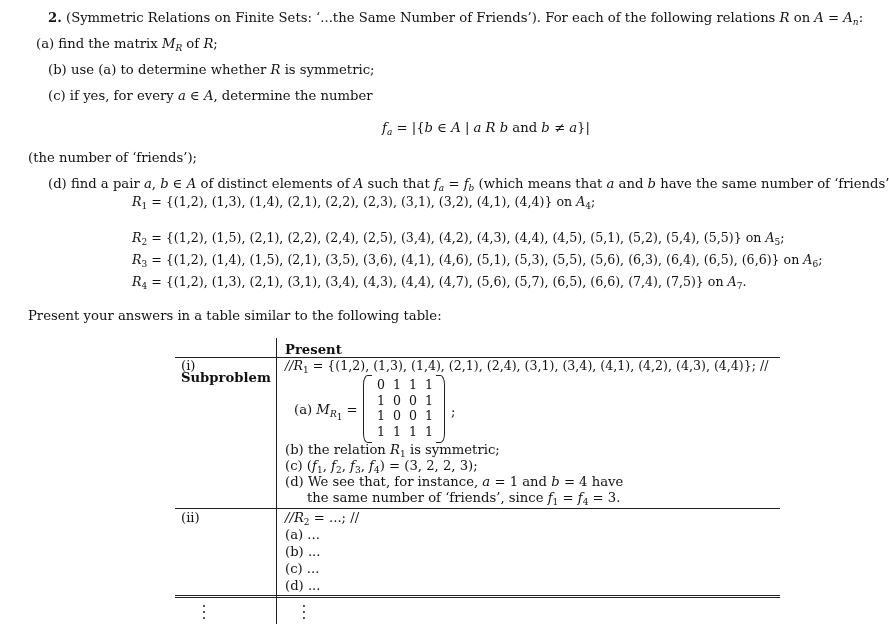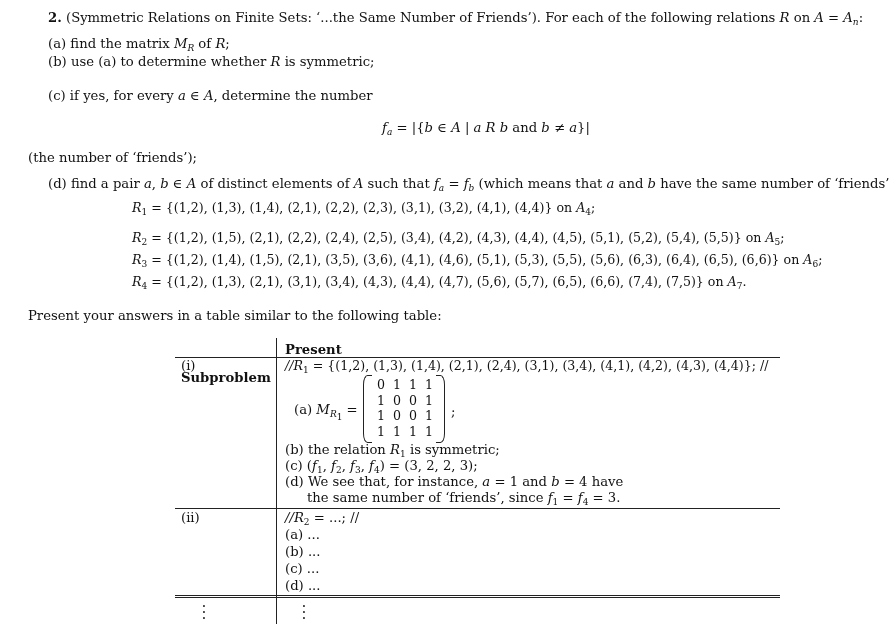--- a/index.html
+++ b/index.html
@@ -30,31 +30,31 @@
 </style>
 </head>
 <body>
 
 <div class="line" style="left:48px; top:10px;">
   <b>2.</b>
   <span class="it">(Symmetric Relations on Finite Sets: ‘...the Same Number of Friends’).</span>
   <span>For each of the following relations <i>R</i> on <i>A</i> = <i>A<sub>n</sub></i>:</span>
 </div>
 
-<div class="line" style="left:48px; top:36px;">(a) find the matrix <i>M<sub>R</sub></i> of <i>R</i>;</div>
-<div class="line" style="left:48px; top:54px;">(b) use (a) to determine whether <i>R</i> is symmetric;</div>
+<div class="line" style="left:36px; top:36px;">(a) find the matrix <i>M<sub>R</sub></i> of <i>R</i>;</div>
+<div class="line" style="left:48px; top:62px;">(b) use (a) to determine whether <i>R</i> is symmetric;</div>
 <div class="line" style="left:48px; top:88px;">(c) if yes, for every <i>a</i> ∈ <i>A</i>, determine the number</div>
 
 <div class="line" style="left:382px; top:120px;"><i>f<sub>a</sub></i> = |{<i>b</i> ∈ <i>A</i> | <i>a R b</i> and <i>b</i> ≠ <i>a</i>}|</div>
 
 <div class="line" style="left:28px; top:150px;">(the number of ‘friends’);</div>
 
 <div class="line" style="left:48px; top:176px;">(d) find a pair <i>a</i>, <i>b</i> ∈ <i>A</i> of distinct elements of <i>A</i> such that <i>f<sub>a</sub></i> = <i>f<sub>b</sub></i> (which means that <i>a</i> and <i>b</i> have the same number of ‘friends’).</div>
 
-<div class="line rel" style="left:132px; top:200px;text-align:right;">
+<div class="line rel" style="left:132px; top:194px;text-align:right;">
   <i>R</i><sub>1</sub> = <span>{(1,2), (1,3), (1,4), (2,1), (2,2), (2,3), (3,1), (3,2), (4,1), (4,4)}</span> on <i>A</i><sub>4</sub>;
 </div>
 <div class="line rel" style="left:132px; top:230px;">
   <i>R</i><sub>2</sub> = <span>{(1,2), (1,5), (2,1), (2,2), (2,4), (2,5), (3,4), (4,2), (4,3), (4,4), (4,5), (5,1), (5,2), (5,4), (5,5)}</span> on <i>A</i><sub>5</sub>;
 </div>
 <div class="line rel" style="left:132px; top:252px;text-align:center;">
   <i>R</i><sub>3</sub> = <span>{(1,2), (1,4), (1,5), (2,1), (3,5), (3,6), (4,1), (4,6), (5,1), (5,3), (5,5), (5,6), (6,3), (6,4), (6,5), (6,6)}</span> on <i>A</i><sub>6</sub>;
 </div>
 <div class="line rel" style="left:132px; top:274px;">
   <i>R</i><sub>4</sub> = <span>{(1,2), (1,3), (2,1), (3,1), (3,4), (4,3), (4,4), (4,7), (5,6), (5,7), (6,5), (6,6), (7,4), (7,5)}</span> on <i>A</i><sub>7</sub>.

